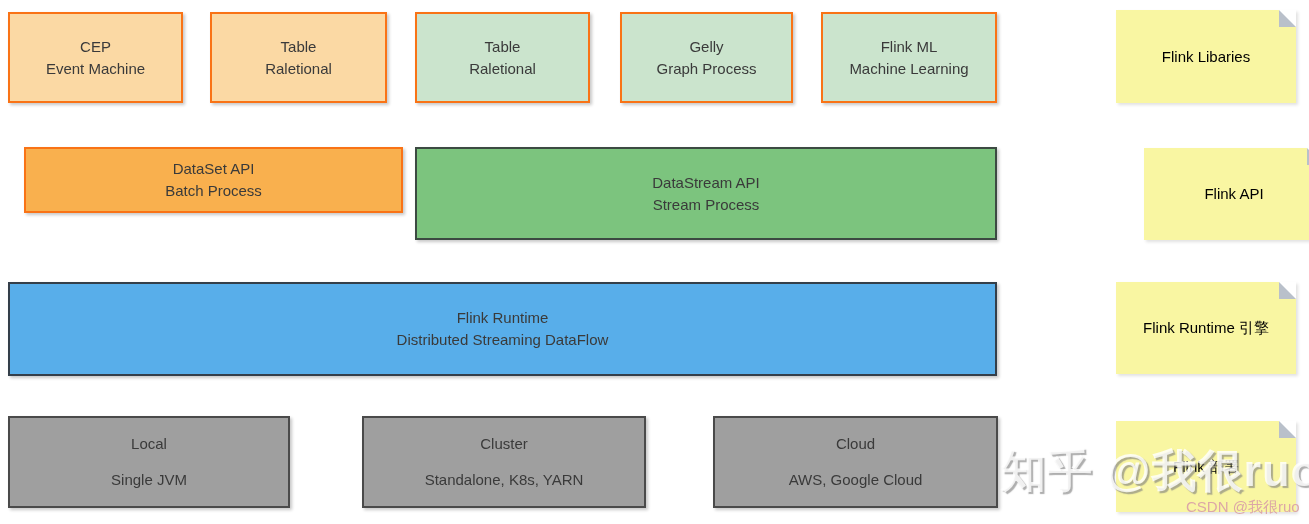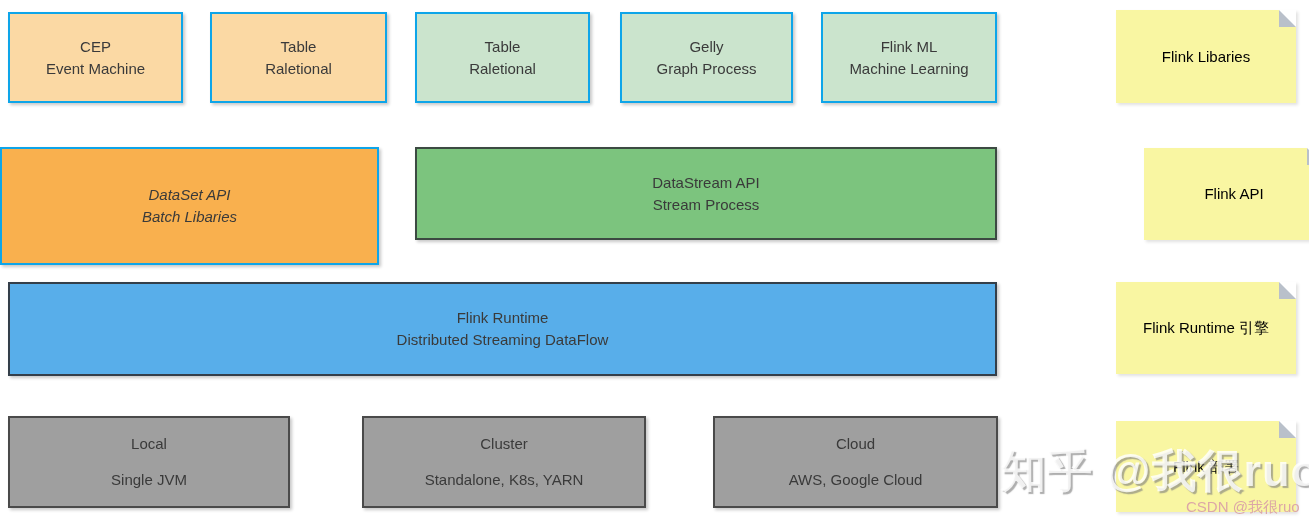--- a/index.html
+++ b/index.html
@@ -10,21 +10,21 @@
   }
   .canvas {
     position: relative;
     width: 1309px;
     height: 524px;
     background: #ffffff;
     overflow: hidden;
   }
   .box {
     position: absolute;
-    border: 2px solid #0ea5e9;
+    border: 2px solid #f97316;
     box-sizing: border-box;
     display: flex;
     flex-direction: column;
     align-items: center;
     justify-content: center;
     text-align: center;
     color: #3a3a3a;
     font-size: 15px;
     line-height: 22px;
     box-shadow: 2px 2px 3px rgba(0,0,0,0.22);
@@ -102,23 +102,23 @@
   </div>
   <div class="box light-green" style="left:620px; top:12px; width:173px; height:91px;">
     <div>Gelly</div>
     <div>Graph Process</div>
   </div>
   <div class="box light-green" style="left:821px; top:12px; width:176px; height:91px;">
     <div>Flink ML</div>
     <div>Machine Learning</div>
   </div>
 
-  <div class="box orange" style="left:0; top:147px; width:379px; height:118px;font-style:italic;">
+  <div class="box orange" style="left:24px; top:147px; width:379px; height:66px;">
     <div>DataSet API</div>
-    <div>Batch Libaries</div>
+    <div>Batch Process</div>
   </div>
   <div class="box green" style="left:415px; top:147px; width:582px; height:93px;">
     <div>DataStream API</div>
     <div>Stream Process</div>
   </div>
 
   <div class="box blue" style="left:8px; top:282px; width:989px; height:94px;">
     <div>Flink Runtime</div>
     <div>Distributed Streaming DataFlow</div>
   </div>

